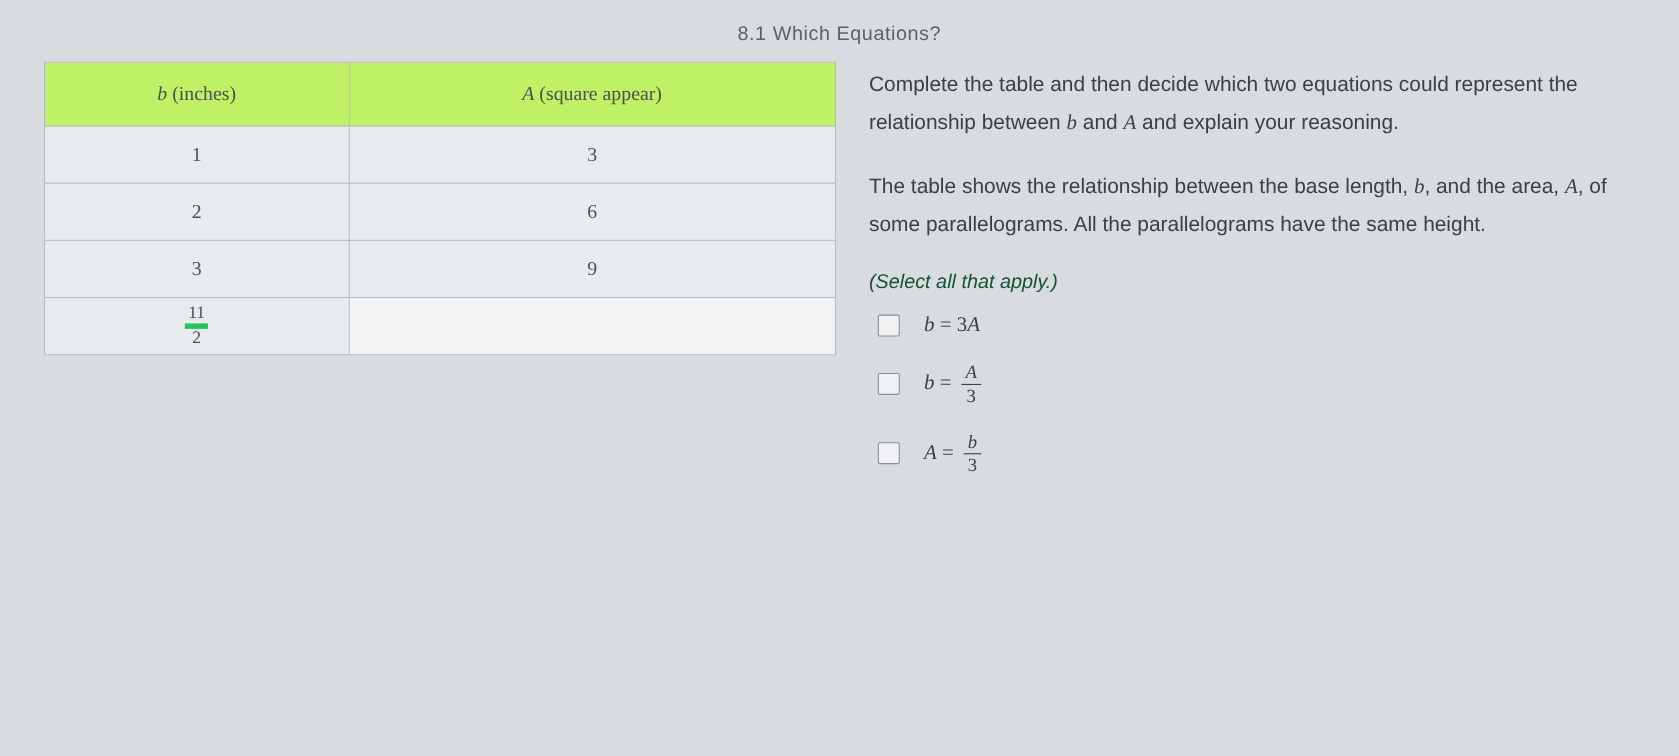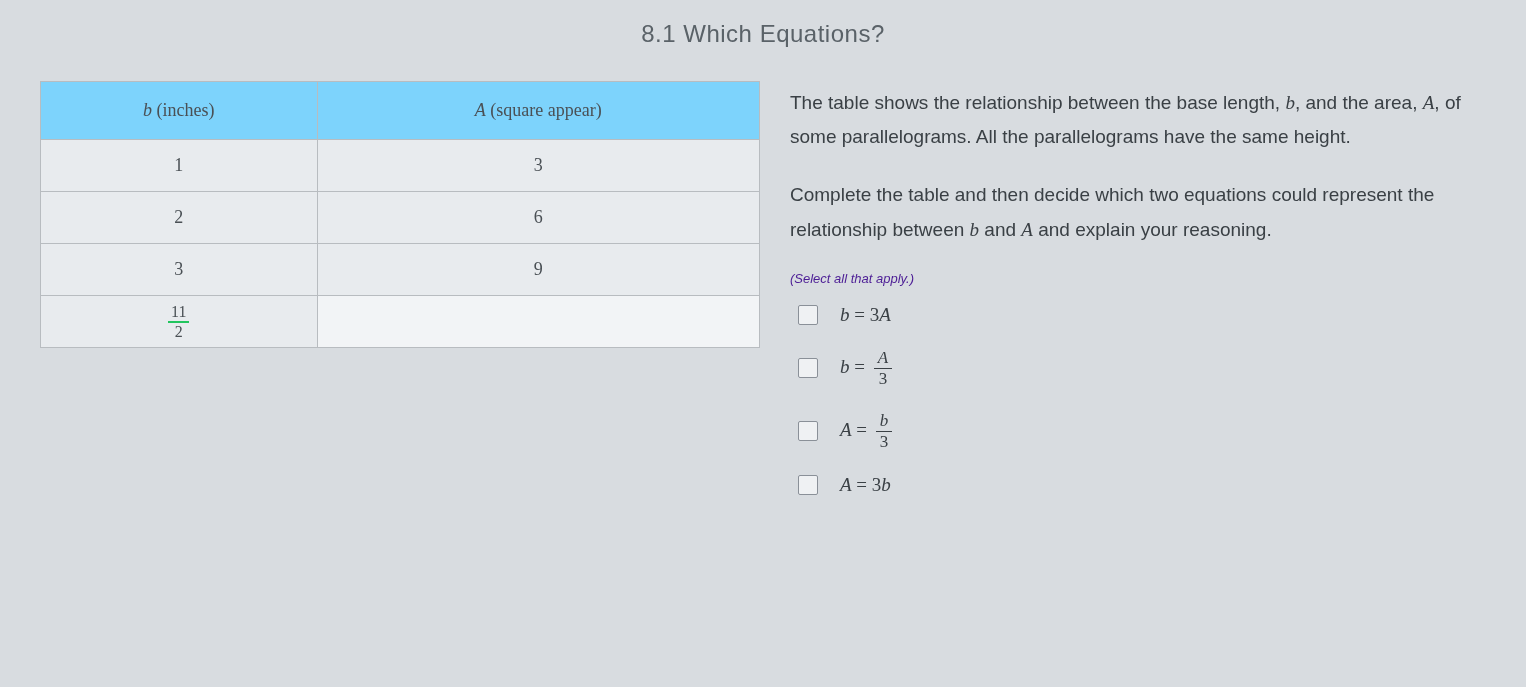--- a/index.html
+++ b/index.html
@@ -10,44 +10,44 @@
     body {
       font-family: Georgia, 'Times New Roman', serif;
       background: #d8dce0;
       color: #4a5055;
       padding: 20px 40px;
       width: 1526px;
       height: 687px;
     }
     .header {
       text-align: center;
-      font-size: 24px;
+      font-size: 18px;
       color: #5a6268;
-      margin-bottom: 33px;
+      margin-bottom: 15px;
       font-family: Arial, sans-serif;
       letter-spacing: 0.5px;
     }
     .main-container {
       display: flex;
       gap: 30px;
     }
     .left-section {
       flex: 0 0 720px;
     }
     .right-section {
       flex: 1;
       padding-top: 5px;
     }
     table {
       width: 100%;
       border-collapse: collapse;
       background: #e8ebee;
     }
     th {
-      background: #7dd3fc;
+      background: #bef264;
       border: 1px solid #b8bcc0;
       padding: 18px 10px;
       font-weight: normal;
       font-style: italic;
       text-align: center;
       font-size: 18px;
       color: #4a5055;
     }
     th .unit {
       font-style: normal;
@@ -61,21 +61,21 @@
       color: #4a5055;
     }
     .fraction {
       display: inline-block;
       vertical-align: middle;
       text-align: center;
       font-size: 16px;
     }
     .fraction .num {
       display: block;
-      border-bottom: 2px solid #22c55e;
+      border-bottom: 5px solid #22c55e;
       padding: 0 3px;
     }
     .fraction .den {
       display: block;
       padding: 0 3px;
     }
     .input-cell {
       padding: 4px;
     }
     .input-wrapper {
@@ -141,22 +141,22 @@
       color: #3a4045;
       margin-bottom: 24px;
     }
     .prose .var {
       font-style: italic;
       font-family: Georgia, serif;
     }
     .select-hint {
       font-family: Arial, sans-serif;
       font-style: italic;
-      font-size: 13px;
-      color: #4c1d95;
+      font-size: 18px;
+      color: #14532d;
       margin-bottom: 18px;
     }
     .options {
       display: flex;
       flex-direction: column;
       gap: 22px;
       padding-left: 8px;
     }
     .option-row {
       display: flex;
@@ -236,24 +236,24 @@
             </span>
           </td>
           <td class="empty-input"></td>
         </tr>
       </tbody>
     </table>
   </div>
 
   <div class="right-section">
     <p class="prose">
-      <span>The table shows the relationship between the base length, </span><span class="var">b</span><span>, and the area, </span><span class="var">A</span><span>, of some parallelograms. All the parallelograms have the same height.</span>
+      <span>Complete the table and then decide which two equations could represent the relationship between </span><span class="var">b</span><span> and </span><span class="var">A</span><span> and explain your reasoning.</span>
     </p>
     <p class="prose">
-      <span>Complete the table and then decide which two equations could represent the relationship between </span><span class="var">b</span><span> and </span><span class="var">A</span><span> and explain your reasoning.</span>
+      <span>The table shows the relationship between the base length, </span><span class="var">b</span><span>, and the area, </span><span class="var">A</span><span>, of some parallelograms. All the parallelograms have the same height.</span>
     </p>
     <div class="select-hint">(Select all that apply.)</div>
     <div class="options">
       <div class="option-row">
         <div class="checkbox"></div>
         <div class="equation">
           <span>b</span><span class="up"> = 3</span><span>A</span>
         </div>
       </div>
       <div class="option-row">
@@ -267,21 +267,15 @@
       </div>
       <div class="option-row">
         <div class="checkbox"></div>
         <div class="equation">
           <span>A</span><span class="up"> = </span><span class="eq-fraction">
               <span class="num">b</span>
               <span class="den">3</span>
             </span>
         </div>
       </div>
-      <div class="option-row">
-        <div class="checkbox"></div>
-        <div class="equation">
-          <span>A</span><span class="up"> = 3</span><span>b</span>
-        </div>
-      </div>
     </div>
   </div>
 </div>
 
 </body></html>

